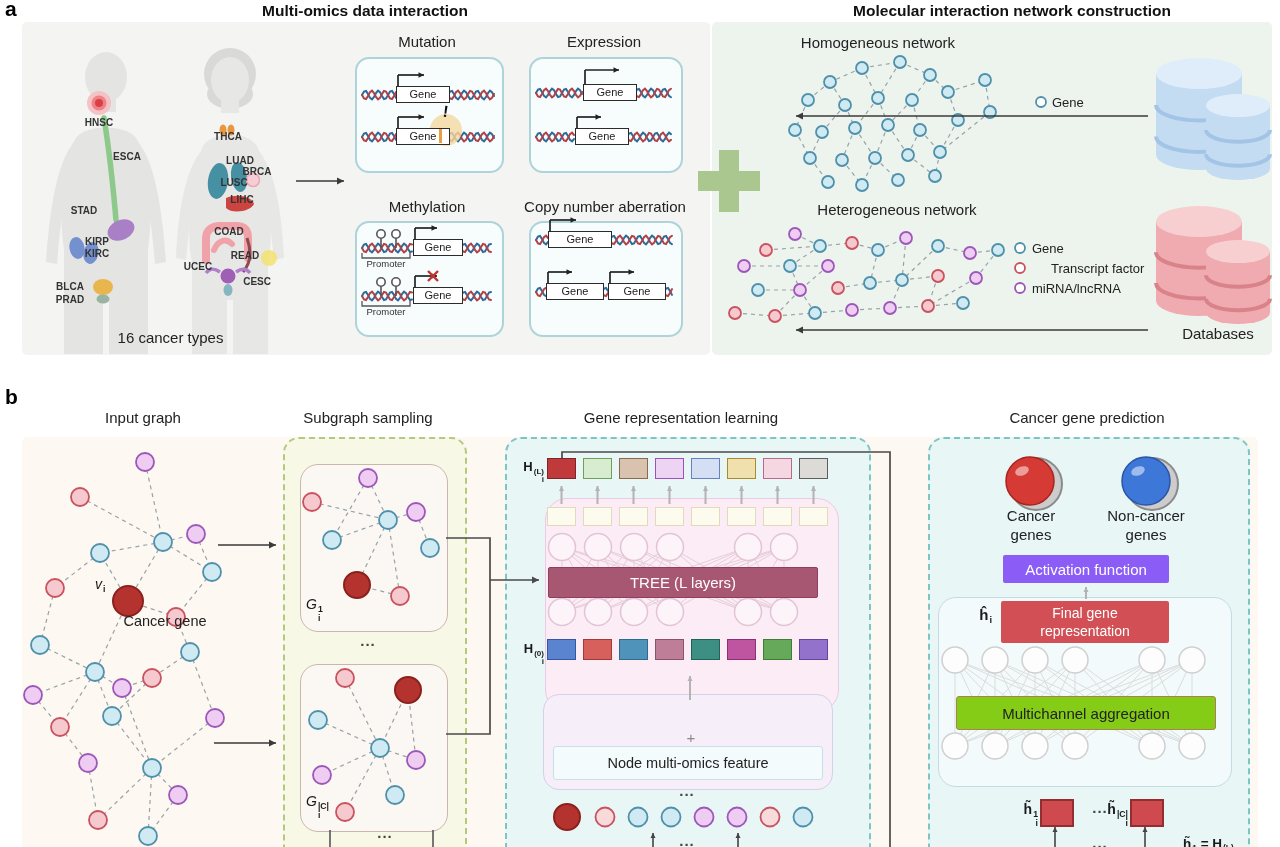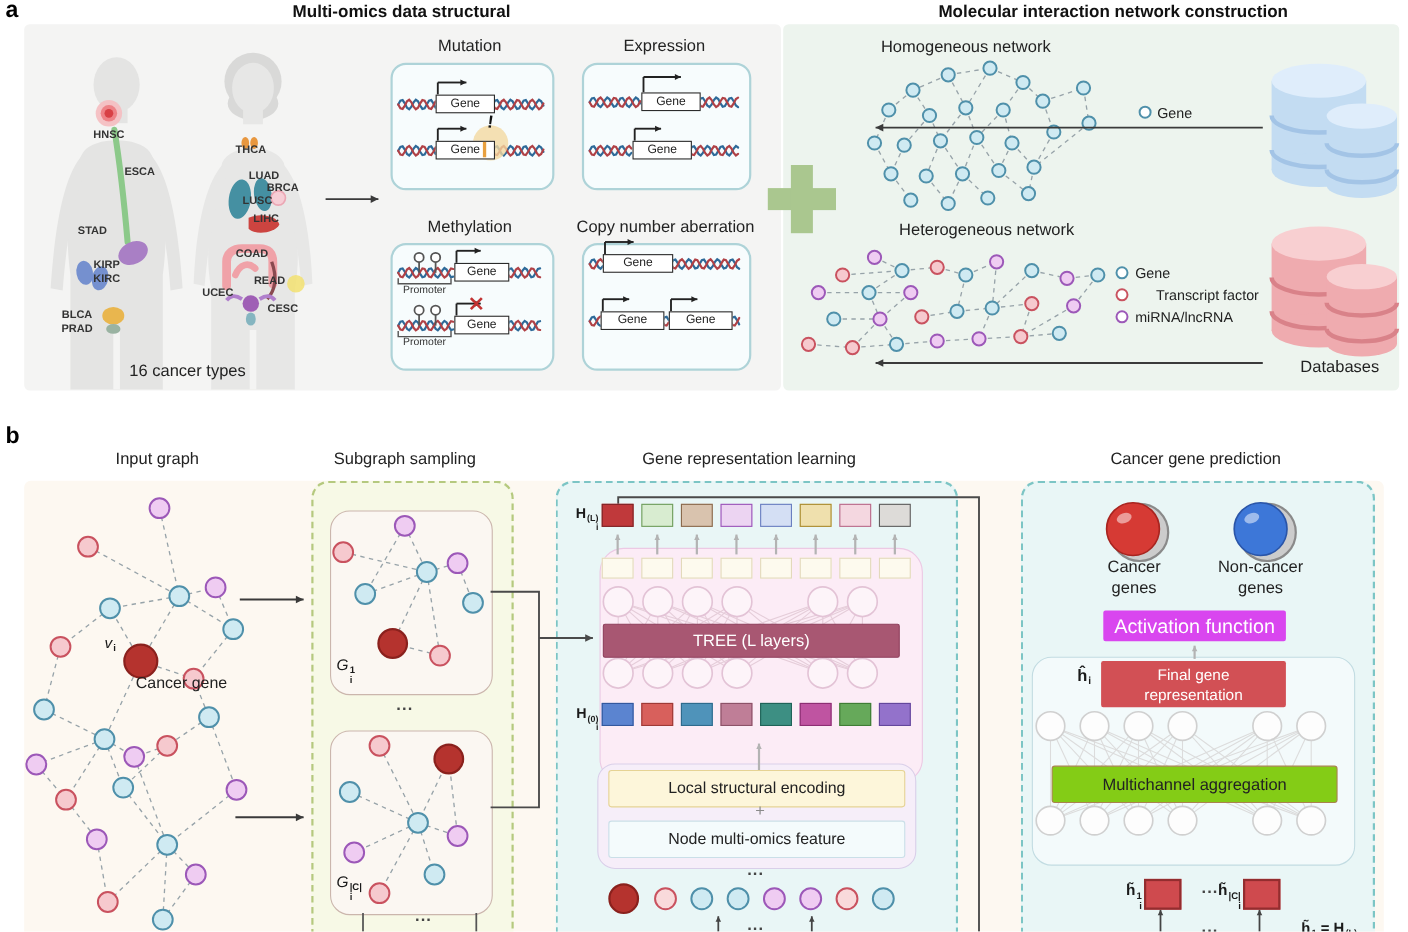--- a/index.html
+++ b/index.html
@@ -585,21 +585,21 @@
         <circle cx="1152" cy="484" r="26" fill="#cccccc" stroke="#8a8a8a" stroke-width="2"></circle>
         <circle cx="1146" cy="481" r="24" fill="#3d77d8" stroke="#2a55a8" stroke-width="1.5"></circle>
         <ellipse cx="1138" cy="471" rx="7" ry="4.5" fill="#fff" opacity="0.5" transform="rotate(-20 1138 471)"></ellipse>
       </g>
     </svg>
 
   <div id="overlay">
     <div class="panel-letter" style="left:5px;top:-3px;">a</div>
     <div class="panel-letter" style="left:5px;top:385px;">b</div>
 
-    <div class="sec-title" style="left:175px;top:2px;width:380px;">Multi-omics data structural</div>
+    <div class="sec-title" style="left:175px;top:2px;width:380px;">Multi-omics data interaction</div>
     <div class="sec-title" style="left:812px;top:2px;width:400px;">Molecular interaction network construction</div>
 
     <div class="box-title" style="left:352px;top:33px;width:150px;">Mutation</div>
     <div class="box-title" style="left:529px;top:33px;width:150px;">Expression</div>
     <div class="box-title" style="left:352px;top:198px;width:150px;">Methylation</div>
     <div class="box-title" style="left:519px;top:198px;width:172px;">Copy number aberration</div>
 
     <div class="box-title" style="left:768px;top:34px;width:220px;">Homogeneous network</div>
     <div class="box-title" style="left:782px;top:201px;width:230px;">Heterogeneous network</div>
 
@@ -640,29 +640,28 @@
 
     <div class="math" style="left:498px;top:459px;width:46px;text-align:right;"><span class="up">H</span><span class="ss">
           <sup>(L)</sup>
           <sub>i</sub>
         </span></div>
     <div class="math" style="left:492px;top:641px;width:52px;text-align:right;"><span class="up">H</span><span class="ss">
           <sup>(0)</sup>
           <sub>i</sub>
         </span></div>
     <div class="banner" style="left:548px;top:567px;width:268px;height:29px;background:#a85772;border:1px solid #8f3f5c;color:#fff;font-size:15px;border-radius:2px;">TREE  (L layers)</div>
-    <div class="banner" style="left:553px;top:700px;width:268px;height:32px;background:#fdf6da;border:1.5px solid #e6d394;color:#222;font-size:14.5px;border-radius:3px;">Local structural encoding</div>
     <div class="abs" style="left:683px;top:729px;width:16px;text-align:center;font-size:15px;color:#8a8a8a;">+</div>
     <div class="banner" style="left:553px;top:746px;width:268px;height:32px;background:#f4fbfc;border:1.5px solid #cadfe8;color:#222;font-size:14.5px;border-radius:3px;">Node multi-omics feature</div>
     <div class="ell" style="left:672px;top:782px;width:30px;">...</div>
     <div class="ell" style="left:672px;top:832px;width:30px;">...</div>
 
     <div class="abs" style="left:985px;top:507px;width:92px;text-align:center;font-size:15px;line-height:1.25;color:#222;">Cancer genes</div>
     <div class="abs" style="left:1090px;top:507px;width:112px;text-align:center;font-size:15px;line-height:1.25;color:#222;">Non-cancer genes</div>
-    <div class="banner" style="left:1003px;top:555px;width:166px;height:28px;background:#d946ef;color:#fff;font-size:18px;border-radius:2px;">Activation function</div>
+    <div class="banner" style="left:1003px;top:555px;width:166px;height:28px;background:#8b5cf6;color:#fff;font-size:15px;border-radius:2px;">Activation function</div>
     <div class="math" style="left:948px;top:606px;width:44px;text-align:right;font-size:15px;"><span class="up">ĥ</span><span class="ss">
           <sub>i</sub>
         </span></div>
     <div class="banner" style="left:1001px;top:601px;width:168px;height:42px;background:#d25055;color:#fff;font-size:14px;line-height:1.3;border-radius:2px;padding:12px 16px;box-sizing:border-box;">Final gene representation</div>
     <div class="banner" style="left:956px;top:696px;width:258px;height:32px;background:#84cc16;border:1.5px solid #a8834e;color:#222;font-size:15px;border-radius:3px;">Multichannel aggregation</div>
     <div class="math" style="left:996px;top:801px;width:42px;text-align:right;font-size:14px;"><span class="up">h̃</span><span class="ss">
           <sup>1</sup>
           <sub>i</sub>
         </span></div>
     <div class="math" style="left:1084px;top:801px;width:44px;text-align:right;font-size:14px;"><span class="up">h̃</span><span class="ss">

